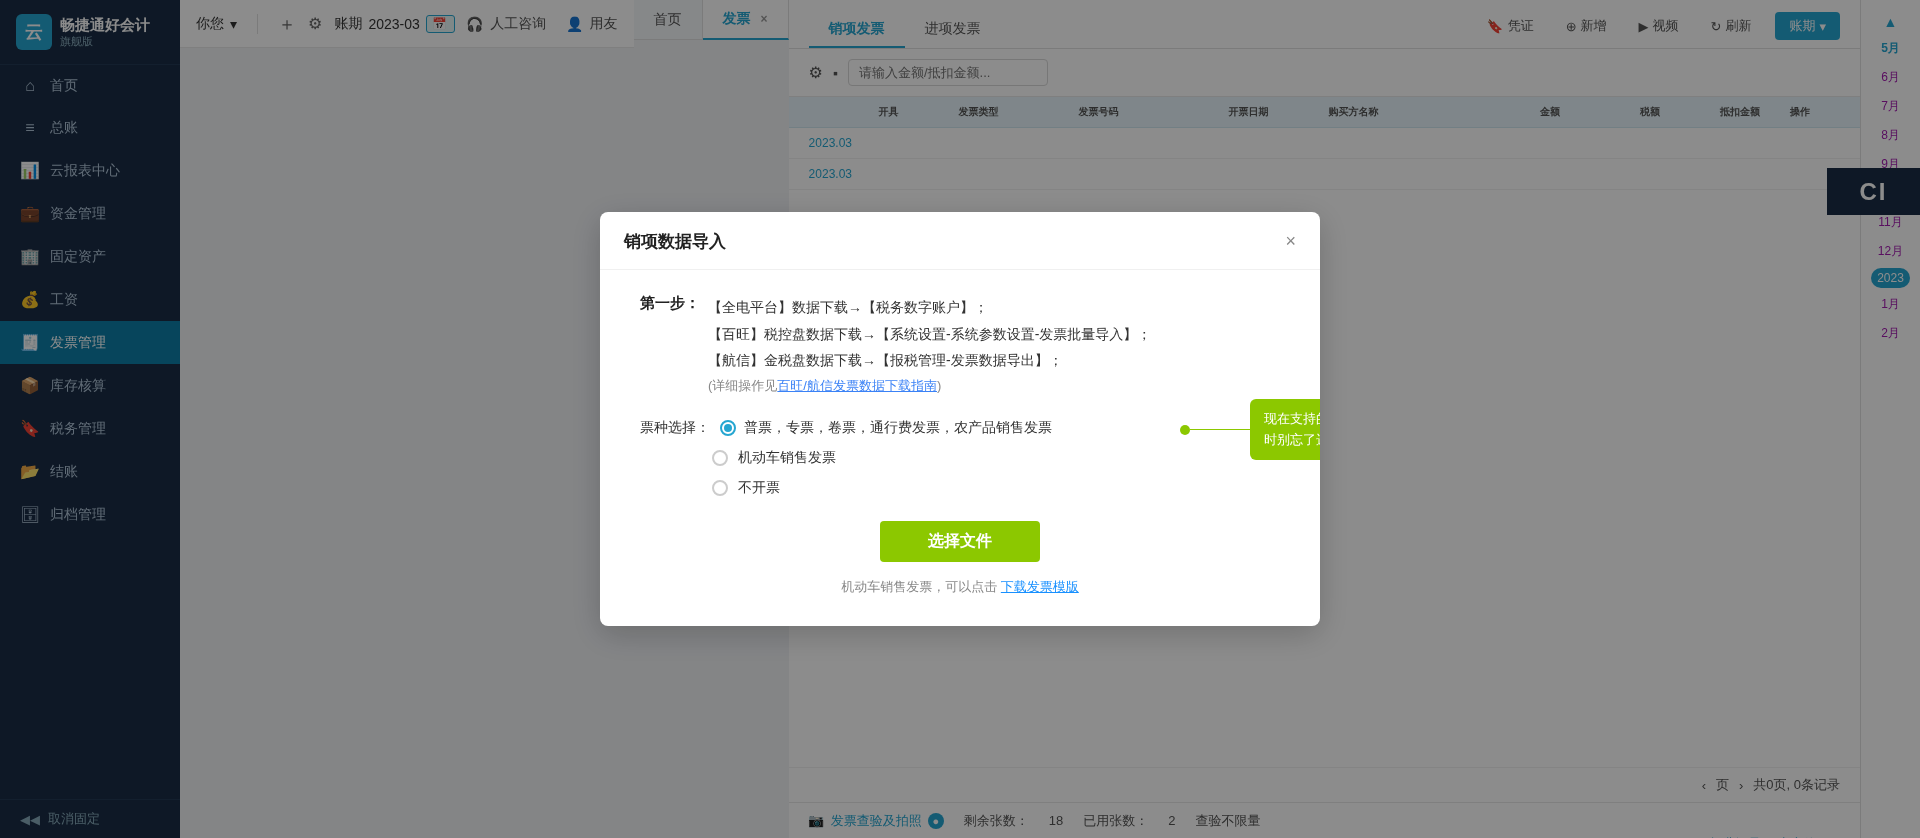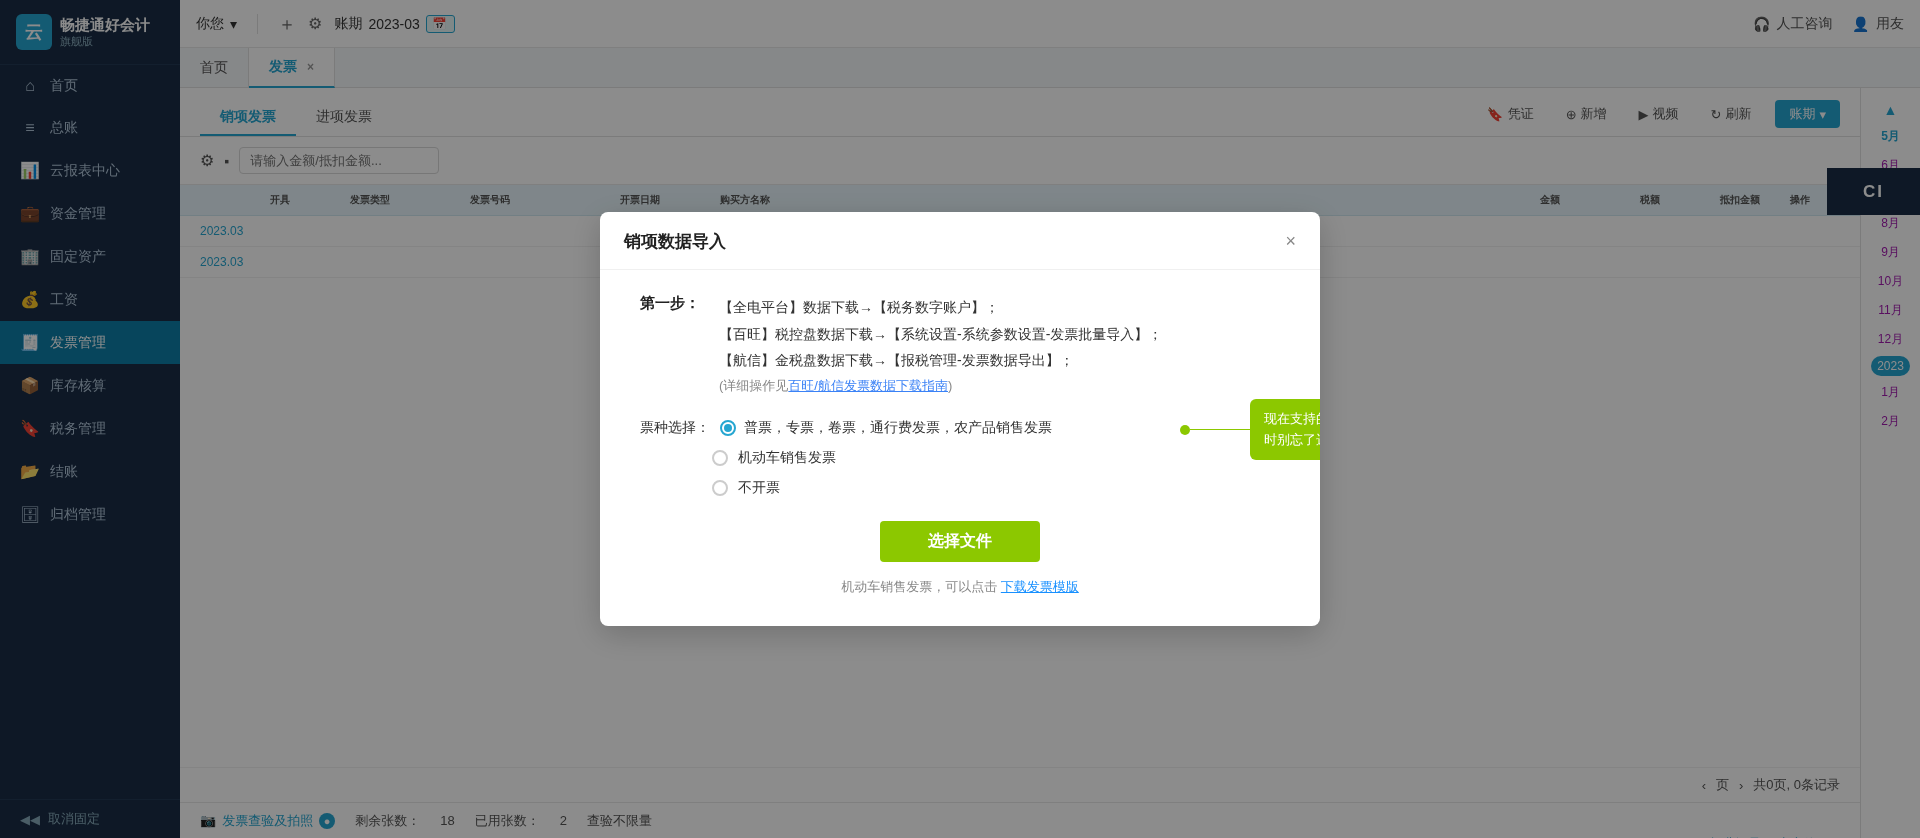--- a/index.html
+++ b/index.html
@@ -16,21 +16,21 @@
     .sidebar-logo-sub { font-size: 11px; color: #8ab; }
     .sidebar-scroll { flex: 1; overflow-y: auto; }
     .sidebar-scroll::-webkit-scrollbar { width: 4px; }
     .sidebar-scroll::-webkit-scrollbar-thumb { background: #345; }
     .sidebar-item { display: flex; align-items: center; gap: 10px; padding: 12px 20px; cursor: pointer; color: #b0c4d8; font-size: 14px; }
     .sidebar-item.active { background: #0d7fa8; color: #fff; }
     .sidebar-item-icon { font-size: 16px; width: 20px; text-align: center; }
     .sidebar-bottom { padding: 10px 20px; font-size: 13px; color: #8ab; display: flex; align-items: center; gap: 8px; cursor: pointer; border-top: 1px solid #243a55; }
 
     
-    .main { flex: 1; display: flex; flex-direction: column; overflow: hidden; }
+    .main { flex: 1; display: flex; flex-direction: row; overflow: hidden; }
 
     
     .topbar { height: 48px; background: #fff; display: flex; align-items: center; padding: 0 16px; gap: 12px; border-bottom: 1px solid #e8e8e8; flex-shrink: 0; }
     .topbar-company { display: flex; align-items: center; gap: 6px; color: #333; font-size: 14px; cursor: pointer; }
     .topbar-divider { width: 1px; height: 20px; background: #e0e0e0; margin: 0 8px; }
     .topbar-add { font-size: 18px; color: #666; cursor: pointer; }
     .topbar-gear { font-size: 16px; color: #666; cursor: pointer; }
     .topbar-period { color: #333; font-size: 14px; display: flex; align-items: center; gap: 6px; }
     .topbar-period-badge { background: #e8f8f8; border: 1px solid #26a6d1; color: #26a6d1; padding: 1px 6px; border-radius: 3px; font-size: 12px; }
     .topbar-right { margin-left: auto; display: flex; align-items: center; gap: 20px; }
@@ -93,36 +93,36 @@
     
     .overlay { position: fixed; top: 0; left: 0; width: 100%; height: 100%; background: rgba(0,0,0,0.45); z-index: 100; display: flex; align-items: center; justify-content: center; }
 
     
     .modal { background: #fff; border-radius: 8px; width: 720px; max-height: 650px; box-shadow: 0 8px 32px rgba(0,0,0,0.2); display: flex; flex-direction: column; position: relative; }
     .modal-header { padding: 18px 24px 16px; border-bottom: 1px solid #f0f0f0; display: flex; align-items: center; justify-content: space-between; }
     .modal-title { font-size: 17px; font-weight: bold; color: #222; }
     .modal-close { font-size: 18px; color: #888; cursor: pointer; }
     .modal-body { padding: 24px 40px 30px; flex: 1; overflow-y: auto; }
     .modal-main-title { text-align: center; font-size: 22px; font-weight: bold; color: #222; margin-bottom: 28px; }
-    .modal-step { margin-bottom: 20px; display: flex; gap: 19px; }
+    .modal-step { margin-bottom: 20px; display: flex; gap: 8px; }
     .modal-step-label { font-size: 15px; color: #222; font-weight: bold; white-space: nowrap; min-width: 60px; }
     .modal-step-content { font-size: 14px; color: #333; line-height: 1.9; }
     .modal-step-link { color: #3b82f6; text-decoration: underline; cursor: pointer; font-size: 13px; }
     .modal-step-note { color: #888; font-size: 13px; }
     .modal-ticket-section { margin-bottom: 20px; }
     .ticket-row { display: flex; align-items: center; gap: 10px; margin-bottom: 12px; font-size: 14px; color: #333; }
     .radio-btn { width: 16px; height: 16px; border-radius: 50%; border: 2px solid #ccc; display: inline-block; cursor: pointer; flex-shrink: 0; position: relative; }
     .radio-btn.checked { border-color: #26a6d1; }
     .radio-btn.checked::after { content: ''; position: absolute; top: 2px; left: 2px; width: 8px; height: 8px; border-radius: 50%; background: #26a6d1; }
     .modal-select-btn { background: #8cc800; color: #fff; border: none; border-radius: 4px; padding: 10px 48px; font-size: 16px; cursor: pointer; font-weight: bold; }
     .modal-footer-note { text-align: center; font-size: 13px; color: #888; margin-top: 16px; }
     .modal-footer-link { color: #1890ff; text-decoration: underline; cursor: pointer; }
 
     
-    .ci-badge { position: absolute; right: 0; top: 168px; background: #1a2d45; color: #fff; width: 93px; height: 47px; display: flex; align-items: center; justify-content: center; font-size: 17px; font-weight: bold; letter-spacing: 2px; }
+    .ci-badge { position: absolute; right: 0; top: 168px; background: #1a2d45; color: #fff; width: 93px; height: 47px; display: flex; align-items: center; justify-content: center; font-size: 24px; font-weight: bold; letter-spacing: 2px; }
   </style>
 </head>
 <body>
 
 <div class="app-wrapper">
 
   <div class="sidebar">
     <div class="sidebar-logo">
       <div class="sidebar-logo-icon">云</div>
       <div>

